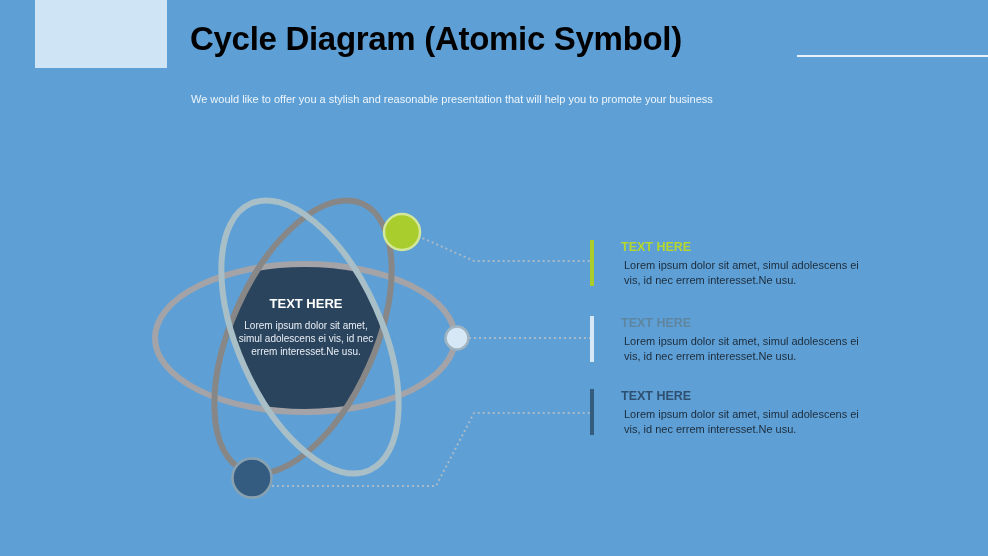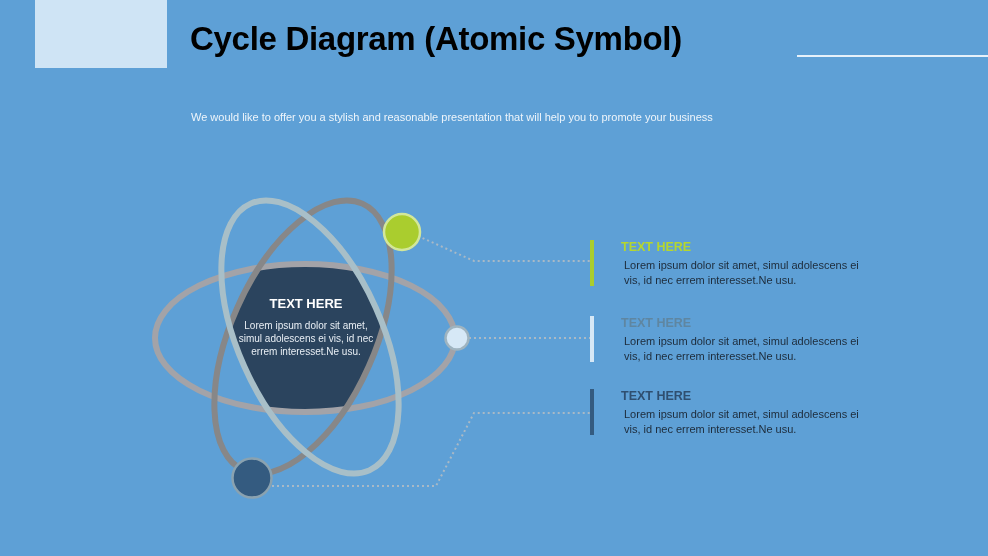--- a/index.html
+++ b/index.html
@@ -15,21 +15,21 @@
   .title {
     position:absolute; left:190px; top:20px; margin:0;
     font-size:33px; font-weight:bold; color:#000; letter-spacing:-0.3px;
     white-space:nowrap;
   }
   .title-rule {
     position:absolute; left:797px; top:55px; width:191px; height:2px;
     background:#e6f1fa;
   }
   .subtitle {
-    position:absolute; left:191px; top:111px; margin:0;
+    position:absolute; left:191px; top:93px; margin:0;
     font-size:11px; color:#eef5fb; white-space:nowrap;
   }
   svg.diagram { position:absolute; left:0; top:0; }
   .center-text {
     position:absolute; left:236px; top:296px; width:140px; text-align:center;
     color:#fff;
   }
   .center-text .h { font-size:13px; font-weight:bold; margin-bottom:8px; }
   .center-text .p { font-size:10px; line-height:13px; color:#e8eef4; }
   .item { position:absolute; left:590px; width:270px; }

